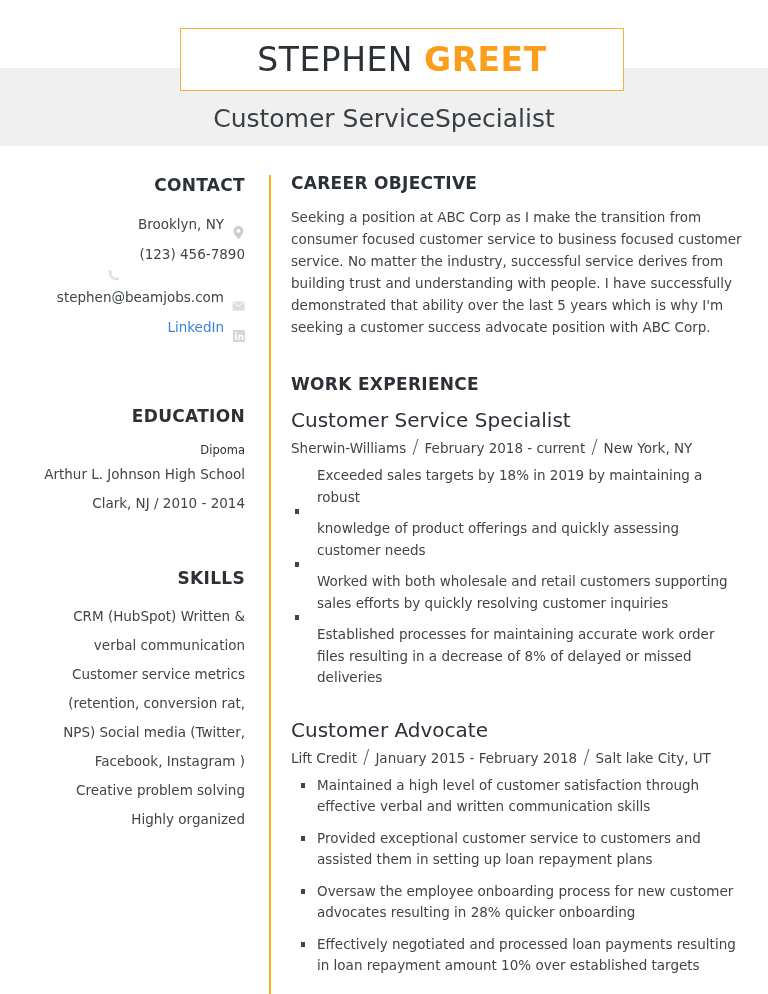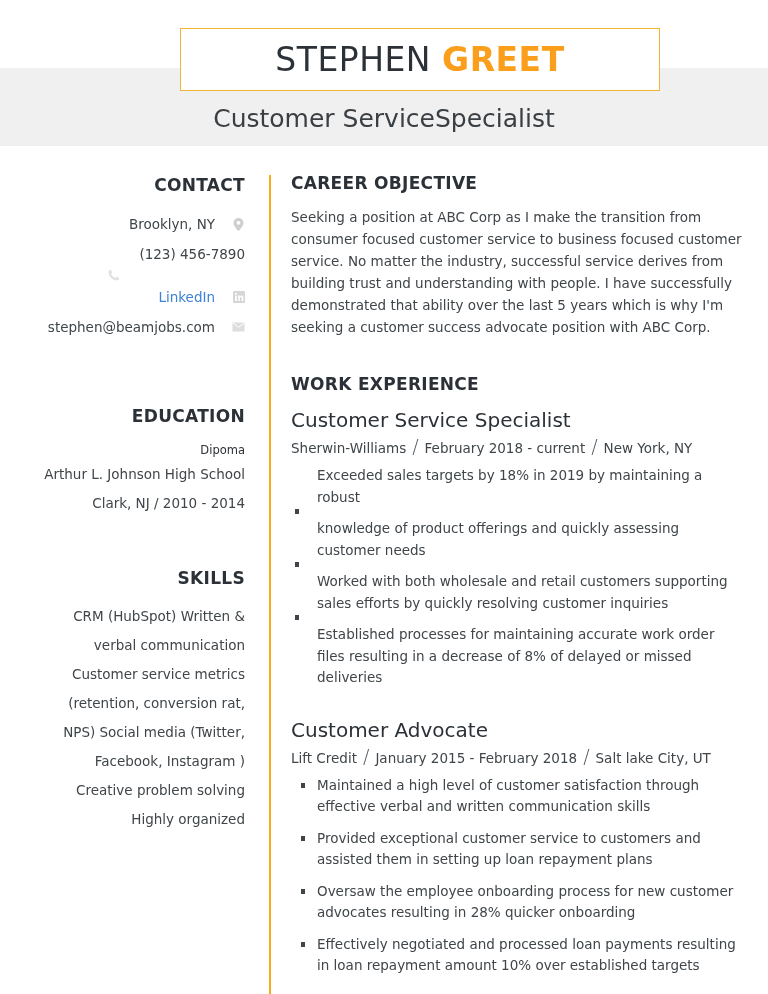--- a/index.html
+++ b/index.html
@@ -27,21 +27,21 @@
     left: 0;
     top: 68px;
     width: 768px;
     height: 78px;
     background: #f0f0f0;
   }
   .name-box {
     position: absolute;
     left: 180px;
     top: 28px;
-    width: 480px;
+    width: 444px;
     height: 63px;
     background: #ffffff;
     border: 1px solid #f5b335;
     display: flex;
     align-items: center;
     justify-content: center;
   }
   .name {
     font-size: 33px;
     letter-spacing: 0.5px;
@@ -96,23 +96,23 @@
     text-transform: uppercase;
     margin-bottom: 14px;
   }
   .side-block { margin-bottom: 10px; }
 
   .contact-line {
     font-size: 13.5px;
     color: #3f4549;
     line-height: 30px;
     display: flex;
-    align-items: center;
+    align-items: flex-end;
     justify-content: flex-end;
-    gap: 17px;
+    gap: 8px;
   }
   .contact-line.center-only {
     justify-content: center;
     padding-right: 54px;
   }
   .contact-line a,
   .contact-line .link {
     color: #3b83d8;
     text-decoration: none;
   }
@@ -256,45 +256,45 @@
       </div>
 
       <div class="contact-line">
         <span>(123) 456-7890</span>
       </div>
 
       <div class="contact-line center-only">
         <span class="ico">
           <svg width="13" height="13" viewBox="0 0 13 13">
               <path d="M3.2 1C2.3 1 1.5 1.8 1.5 2.7c0 4.8 4 8.8 8.8 8.8.9 0 1.7-.8 1.7-1.7v-1l-2.7-1-1 1.3a8 8 0 01-4.4-4.4l1.3-1L4.2 1h-1z" fill="#e2e2e2"></path>
+            </svg>
+        </span>
+      </div>
+
+      <div class="contact-line">
+        <span>stephen@beamjobs.com</span>
+        <span class="ico">
+          <svg width="13" height="10" viewBox="0 0 13 10">
+              <rect x="0.5" y="0.5" width="12" height="9" fill="#dddddd"></rect>
+              <path d="M0.8 1l5.7 4.3L12.2 1" stroke="#ffffff" stroke-width="1" fill="none"></path>
             </svg>
         </span>
       </div>
 
       <div class="contact-line">
         <span class="link">LinkedIn</span>
         <span class="ico">
           <svg width="12" height="12" viewBox="0 0 12 12">
               <rect width="12" height="12" rx="1" fill="#d6d6d6"></rect>
               <rect x="2" y="4.6" width="1.8" height="5.4" fill="#ffffff"></rect>
               <circle cx="2.9" cy="2.8" r="1" fill="#ffffff"></circle>
               <path d="M5.2 4.6h1.7v.8c.3-.6.9-.9 1.6-.9 1.2 0 1.9.7 1.9 2.2V10H8.6V7.1c0-.7-.3-1.1-.9-1.1s-.9.4-.9 1.1V10H5.2V4.6z" fill="#ffffff"></path>
             </svg>
         </span>
       </div>
-
-      <div class="contact-line">
-        <span>stephen@beamjobs.com</span>
-        <span class="ico">
-          <svg width="13" height="10" viewBox="0 0 13 10">
-              <rect x="0.5" y="0.5" width="12" height="9" fill="#dddddd"></rect>
-              <path d="M0.8 1l5.7 4.3L12.2 1" stroke="#ffffff" stroke-width="1" fill="none"></path>
-            </svg>
-        </span>
-      </div>
     </div>
 
     <div class="gap-lg"></div>
 
     <div class="side-block">
       <div class="side-heading">EDUCATION</div>
       <div class="edu-degree">Dipoma</div>
       <div class="edu-detail">Arthur L. Johnson High School Clark, NJ / 2010 - 2014</div>
     </div>
 

